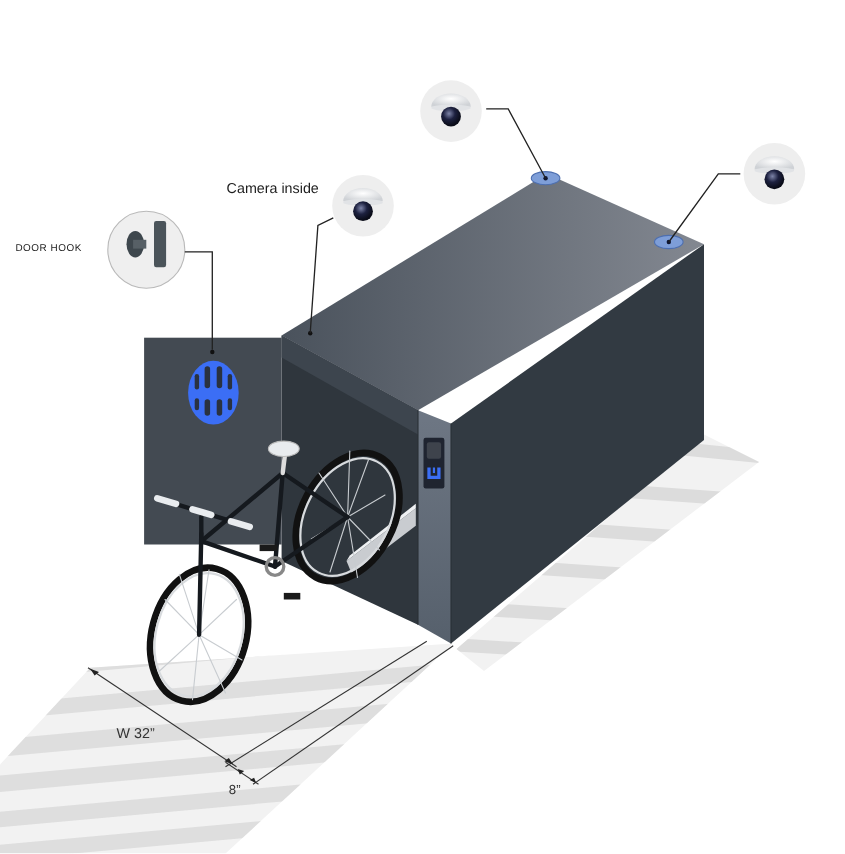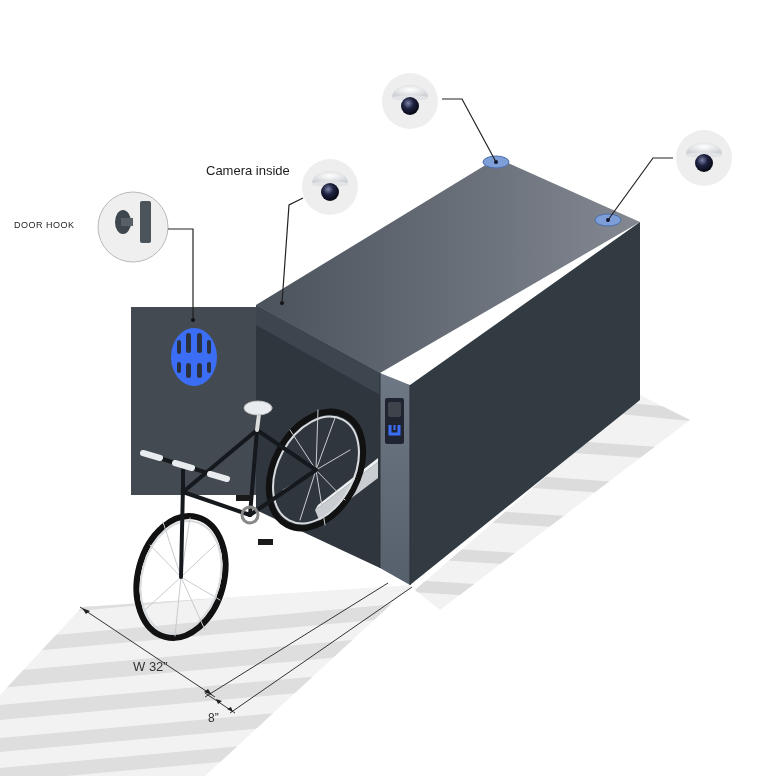--- a/index.html
+++ b/index.html
@@ -2,21 +2,21 @@
 <html><head>
   <meta charset="utf-8">
   <style>
     html, body { margin: 0; padding: 0; background: #ffffff; }
     body { width: 768px; height: 776px; overflow: hidden; position: relative;
            font-family: "Liberation Sans", "DejaVu Sans", sans-serif; }
     #scene { position: absolute; left: 0; top: 0; width: 768px; height: 776px; }
     .label { position: absolute; color: #1c1c1c; white-space: nowrap; text-align: right; }
     .lbl-door-hook { left: 14px; top: 220px; font-size: 9px; letter-spacing: 0.5px; }
     .lbl-camera { left: 206px; top: 163px; font-size: 13px; }
-    .lbl-width { left: 106px; top: 659px; font-size: 13px; color: #333; margin-left: 27px; }
+    .lbl-width { left: 106px; top: 659px; font-size: 13px; color: #333; }
     .lbl-gap { left: 208px; top: 711px; font-size: 12px; color: #333; }
   </style>
 </head>
 <body>
 
 <svg id="scene" viewBox="0 0 768 776" xmlns="http://www.w3.org/2000/svg">
   <defs>
     <linearGradient id="topGrad" x1="0" y1="0" x2="1" y2="0">
       <stop offset="0" stop-color="#4a525c"></stop>
       <stop offset="1" stop-color="#838891"></stop>

